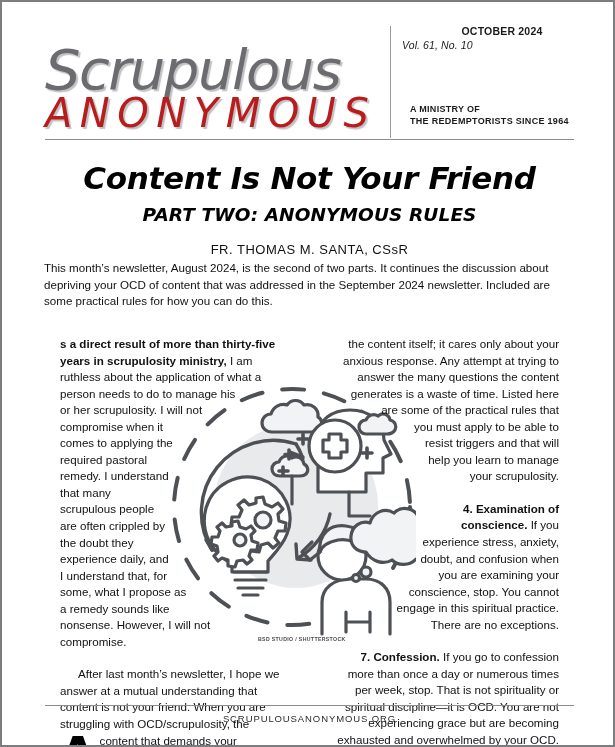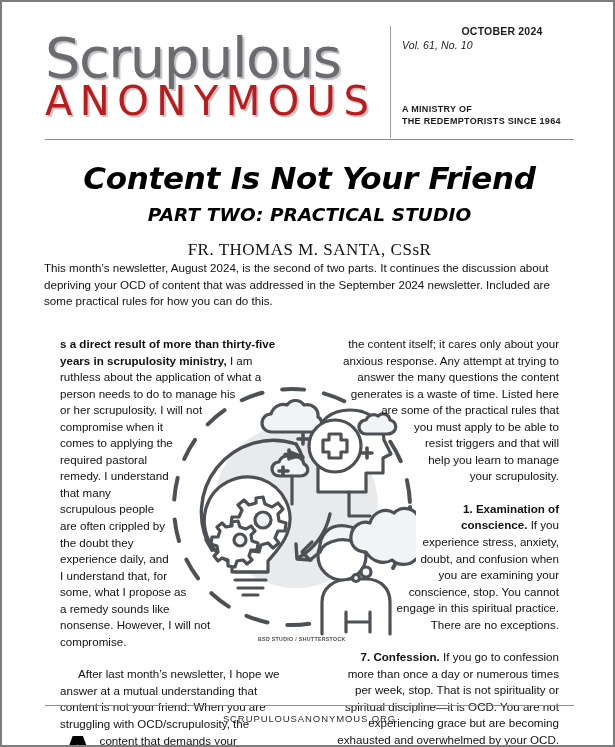--- a/index.html
+++ b/index.html
@@ -24,22 +24,23 @@
   .masthead {
     position: absolute;
     left: 43px;
     top: 22px;
     width: 530px;
     height: 122px;
   }
   .masthead-left {
     position: absolute;
     left: 0;
-    top: 4px;
+    top: 16px;
     width: 335px;
+    font-style: italic;
   }
   .logo-main {
     font-family: "DejaVu Sans", sans-serif;
     font-size: 56px;
     line-height: 60px;
     font-weight: 400;
     color: #6b6b70;
     letter-spacing: -1.5px;
     text-shadow: 2px 2px 1px rgba(120,120,125,0.45);
     white-space: nowrap;
@@ -81,21 +82,21 @@
   .issue-vol {
     font-size: 10.5px;
     line-height: 14px;
     font-weight: 400;
     letter-spacing: 0.1px;
     white-space: nowrap;
     font-style: italic;
   }
   .ministry-block {
     position: absolute;
-    left: 0;
+    left: 8px;
     top: 79px;
     font-size: 9px;
     line-height: 12px;
     font-weight: 700;
     letter-spacing: 0.3px;
     white-space: nowrap;
   }
   .masthead-rule {
     position: absolute;
     left: 43px;
@@ -126,27 +127,26 @@
     font-family: "DejaVu Sans", sans-serif;
     font-size: 18.5px;
     line-height: 24px;
     font-weight: 700;
     font-style: italic;
     color: #000;
     letter-spacing: 0.1px;
     margin-top: 7px;
   }
   .byline {
-    font-size: 17px;
+    font-size: 13px;
     line-height: 15px;
     font-weight: 400;
     color: #111;
     letter-spacing: 0.5px;
     margin-top: 15px;
-    font-family: Liberation Serif, serif;
   }
 
   
   .intro {
     position: absolute;
     left: 42px;
     top: 258px;
     width: 531px;
     font-size: 11.6px;
     line-height: 16.5px;
@@ -252,21 +252,21 @@
       <div class="ministry-block">
         <div>A MINISTRY OF</div>
         <div>THE REDEMPTORISTS SINCE 1964</div>
       </div>
     </div>
   </div>
   <div class="masthead-rule"></div>
 
   <div class="title-block">
     <div class="headline">Content Is Not Your Friend</div>
-    <div class="subhead">PART TWO: PRACTICAL STUDIO</div>
+    <div class="subhead">PART TWO: ANONYMOUS RULES</div>
     <div class="byline">FR. THOMAS M. SANTA, CSsR</div>
   </div>
 
   <div class="intro">This month’s newsletter, August 2024, is the second of two parts. It continues the discussion about depriving your OCD of content that was addressed in the September 2024 newsletter. Included are some practical rules for how you can do this.</div>
 
   <div class="illo">
     <svg viewBox="0 0 246 270" width="246" height="270" xmlns="http://www.w3.org/2000/svg">
       <g fill="none" stroke="#4d5055" stroke-width="3.2" stroke-linecap="round" stroke-linejoin="round">
 
         <circle cx="126" cy="132" r="82" fill="#e9eaeb" stroke="none"></circle>
@@ -410,20 +410,20 @@
       <div class="shape-right" style="width: 49.8328px; height: 16.55px; float: left; clear: left;"></div>
       <div class="shape-right" style="width: 20.3251px; height: 16.55px; float: left; clear: left;"></div>
       <div class="shape-right" style="width: 0px; height: 16.55px; float: left; clear: left;"></div>
       <div class="shape-right" style="width: 0px; height: 16.55px; float: left; clear: left;"></div>
       <div class="shape-right" style="width: 0px; height: 16.55px; float: left; clear: left;"></div>
       <div class="shape-right" style="width: 0px; height: 16.55px; float: left; clear: left;"></div>
       <div class="shape-right" style="width: 0px; height: 16.55px; float: left; clear: left;"></div>
       <div class="shape-right" style="width: 0px; height: 16.55px; float: left; clear: left;"></div>
       <div class="shape-right" style="width: 0px; height: 16.55px; float: left; clear: left;"></div>
     <p>the content itself; it cares only about your anxious response. Any attempt at trying to answer the many questions the content generates is a waste of time. Listed here are some of the practical rules that you must apply to be able to resist triggers and that will help you learn to manage your scrupulosity.</p>
-    <p><span class="rule-num">1. Examination of conscience.</span><span> If you experience stress, anxiety, doubt, and confusion when you are examining your conscience, stop. You cannot engage in this spiritual practice. There are no exceptions.</span></p>
+    <p><span class="rule-num">4. Examination of conscience.</span><span> If you experience stress, anxiety, doubt, and confusion when you are examining your conscience, stop. You cannot engage in this spiritual practice. There are no exceptions.</span></p>
     <p><span class="rule-num">7. Confession.</span><span> If you go to confession more than once a day or numerous times per week, stop. That is not spirituality or spiritual discipline—it is OCD. You are not experiencing grace but are becoming exhausted and overwhelmed by your OCD. It is unnecessary and not required.</span></p>
   </div>
 
   <div class="footer-rule"></div>
   <div class="footer-text">SCRUPULOUSANONYMOUS.ORG</div>
 
 </div>
 
 </body></html>

